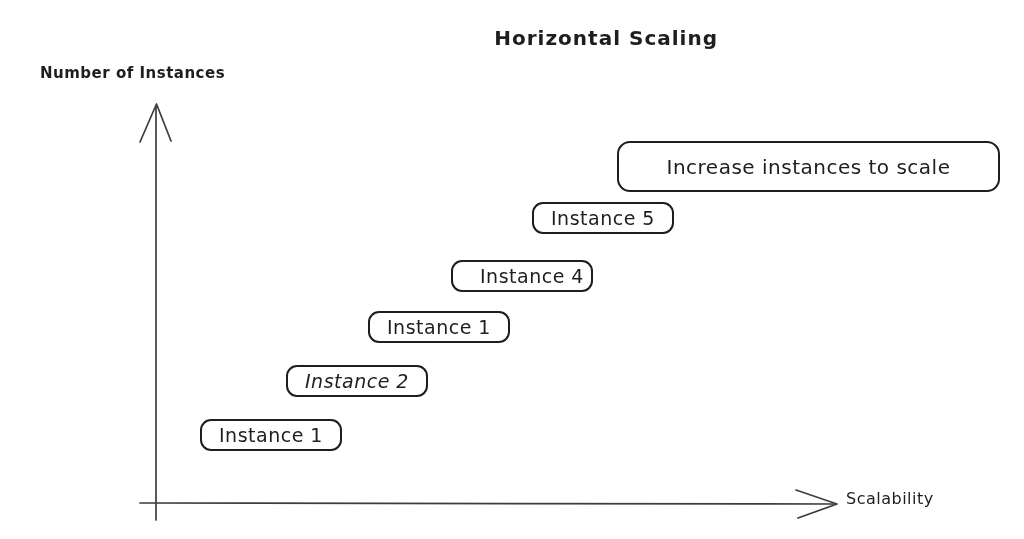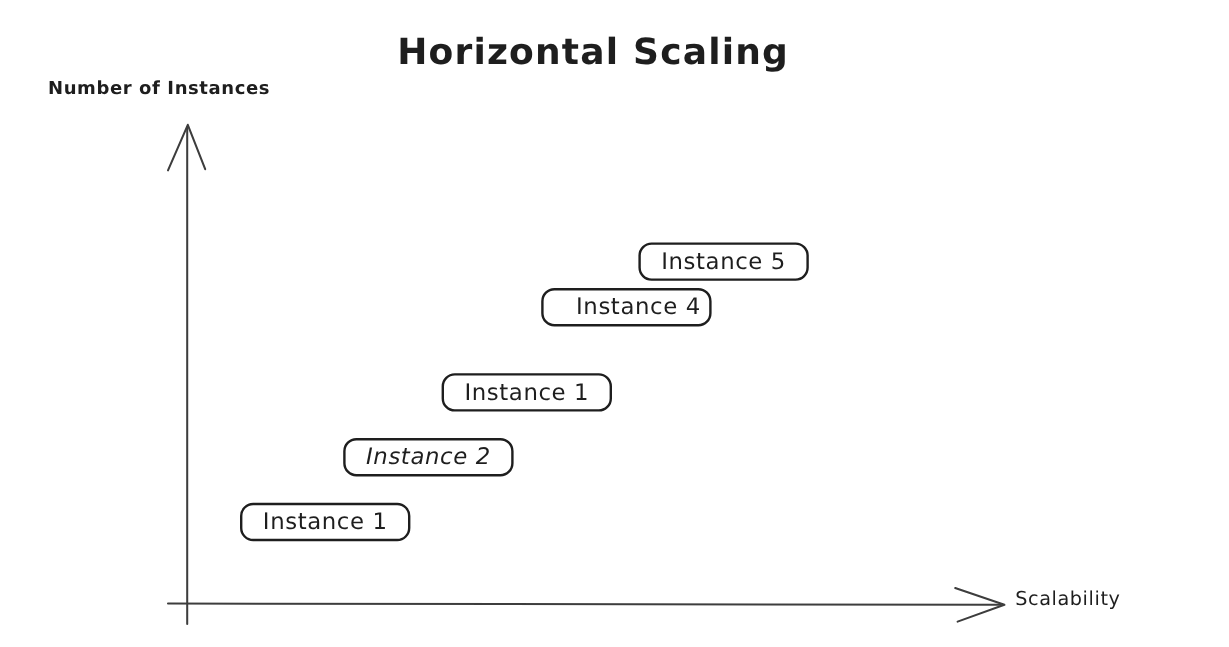--- a/index.html
+++ b/index.html
@@ -18,25 +18,25 @@
   }
   svg.axes {
     position: absolute;
     left: 0;
     top: 0;
     width: 1024px;
     height: 539px;
   }
   .diagram-title {
     position: absolute;
-    left: 331px;
+    left: 318px;
     top: 26px;
     width: 400px;
-    text-align: left;
-    font-size: 30px;
+    text-align: right;
+    font-size: 20px;
     font-weight: 600;
     letter-spacing: 1px;
     white-space: nowrap;
   }
   .y-axis-label {
     position: absolute;
     left: 40px;
     top: 64px;
     font-size: 15px;
     font-weight: 700;
@@ -64,21 +64,21 @@
     justify-content: center;
     font-size: 19px;
     font-weight: 500;
     letter-spacing: 0.5px;
     white-space: nowrap;
     box-sizing: border-box;
   }
   .step-1 { left: 200px; top: 419px; }
   .step-2 { left: 286px; top: 365px; font-style: italic; }
   .step-3 { left: 368px; top: 311px; }
-  .step-4 { left: 451px; top: 240px; padding-left: 20px; }
+  .step-4 { left: 451px; top: 260px; padding-left: 20px; }
   .step-5 { left: 532px; top: 202px; }
   .annotation-box {
     position: absolute;
     left: 617px;
     top: 141px;
     width: 383px;
     height: 51px;
     background: #ffffff;
     border: 2px solid #1e1e1e;
     border-radius: 13px;
@@ -113,14 +113,15 @@
   <div class="y-axis-label">Number of Instances</div>
 
   <div class="x-axis-label">Scalability</div>
 
   <div class="step-box step-1">Instance 1</div>
   <div class="step-box step-2">Instance 2</div>
   <div class="step-box step-3">Instance 1</div>
   <div class="step-box step-4">Instance 4</div>
   <div class="step-box step-5">Instance 5</div>
 
+  <div class="annotation-box">Increase instances to scale</div>
 
 </div>
 
 </body></html>

